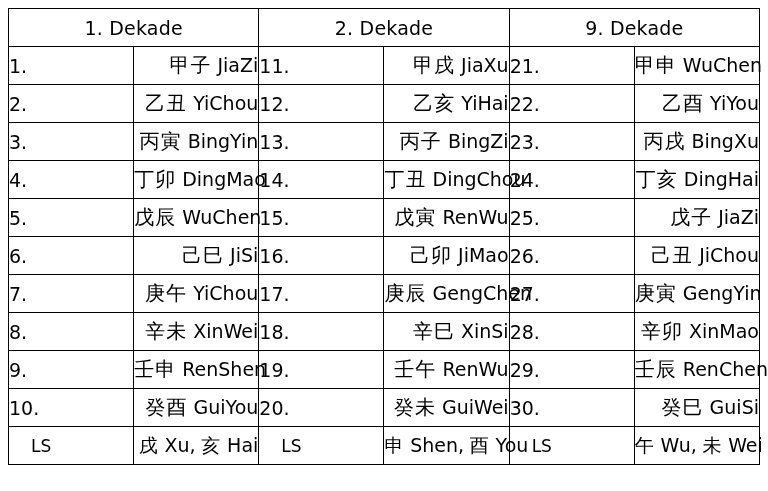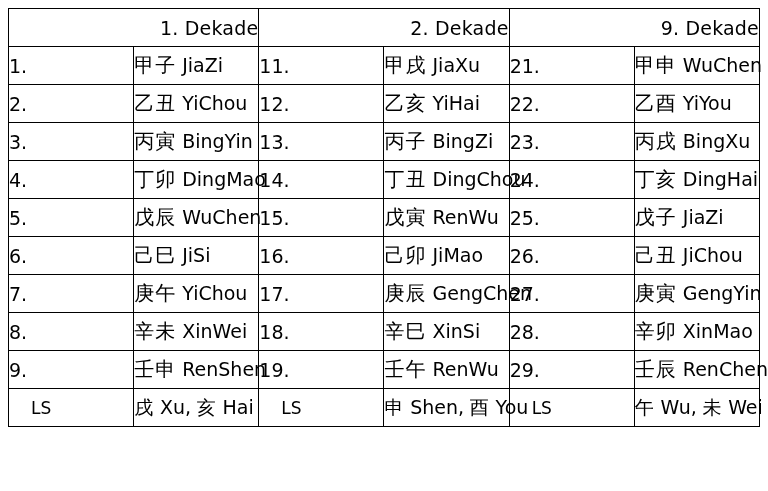--- a/index.html
+++ b/index.html
@@ -29,33 +29,33 @@
   }
   table.cycle td, table.cycle th {
     border: 1.5px solid #000000;
     padding: 0;
     height: 37px;
     font-weight: normal;
     background: #ffffff;
   }
   th.deka {
     font-size: 19px;
-    text-align: right;
+    text-align: center;
     letter-spacing: 0.2px;
     height: 34px;
   }
   td.num {
     width: 46px;
     text-align: left;
     padding-left: 8px;
     font-size: 19px;
     white-space: nowrap;
   }
   td.val {
-    text-align: left;
+    text-align: right;
     font-size: 19px;
     white-space: nowrap;
   }
   td.val .han {
     font-family: "DejaVu Sans", sans-serif;
     font-size: 20px;
     letter-spacing: 1px;
   }
   td.val .rom {
     font-size: 19px;
@@ -160,20 +160,28 @@
 
       <tr>
         <td class="num">9.</td>
         <td class="val"><span class="han">壬申</span> <span class="rom">RenShen</span></td>
         <td class="num">19.</td>
         <td class="val"><span class="han">壬午</span> <span class="rom">RenWu</span></td>
         <td class="num">29.</td>
         <td class="val"><span class="han">壬辰</span> <span class="rom">RenChen</span></td>
       </tr>
 
+      <tr>
+        <td class="num">10.</td>
+        <td class="val"><span class="han">癸酉</span> <span class="rom">GuiYou</span></td>
+        <td class="num">20.</td>
+        <td class="val"><span class="han">癸未</span> <span class="rom">GuiWei</span></td>
+        <td class="num">30.</td>
+        <td class="val"><span class="han">癸巳</span> <span class="rom">GuiSi</span></td>
+      </tr>
 
       <tr class="ls">
         <td class="num">LS</td>
         <td class="val"><span class="han">戌</span> <span class="rom">Xu,</span> <span class="han">亥</span> <span class="rom">Hai</span></td>
         <td class="num">LS</td>
         <td class="val"><span class="han">申</span> <span class="rom">Shen,</span> <span class="han">酉</span> <span class="rom">You</span></td>
         <td class="num">LS</td>
         <td class="val"><span class="han">午</span> <span class="rom">Wu,</span> <span class="han">未</span> <span class="rom">Wei</span></td>
       </tr>
 

